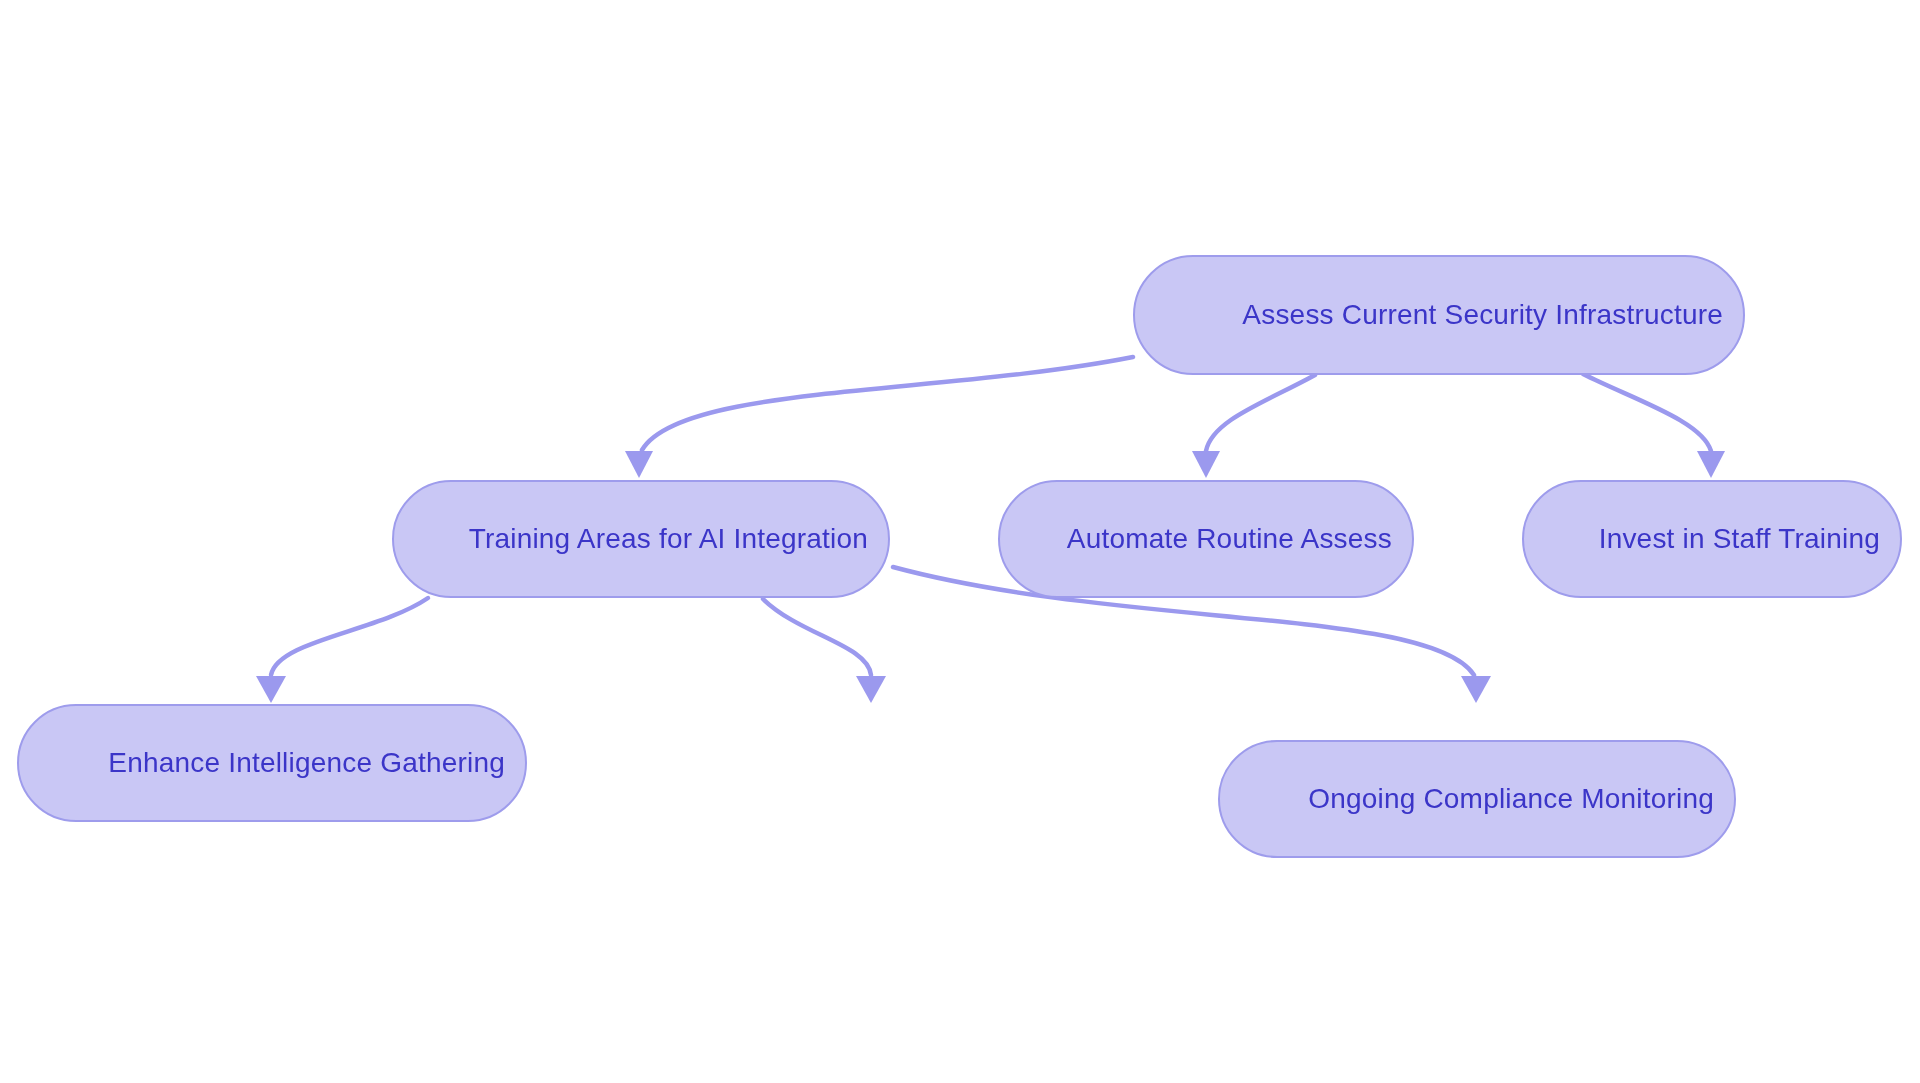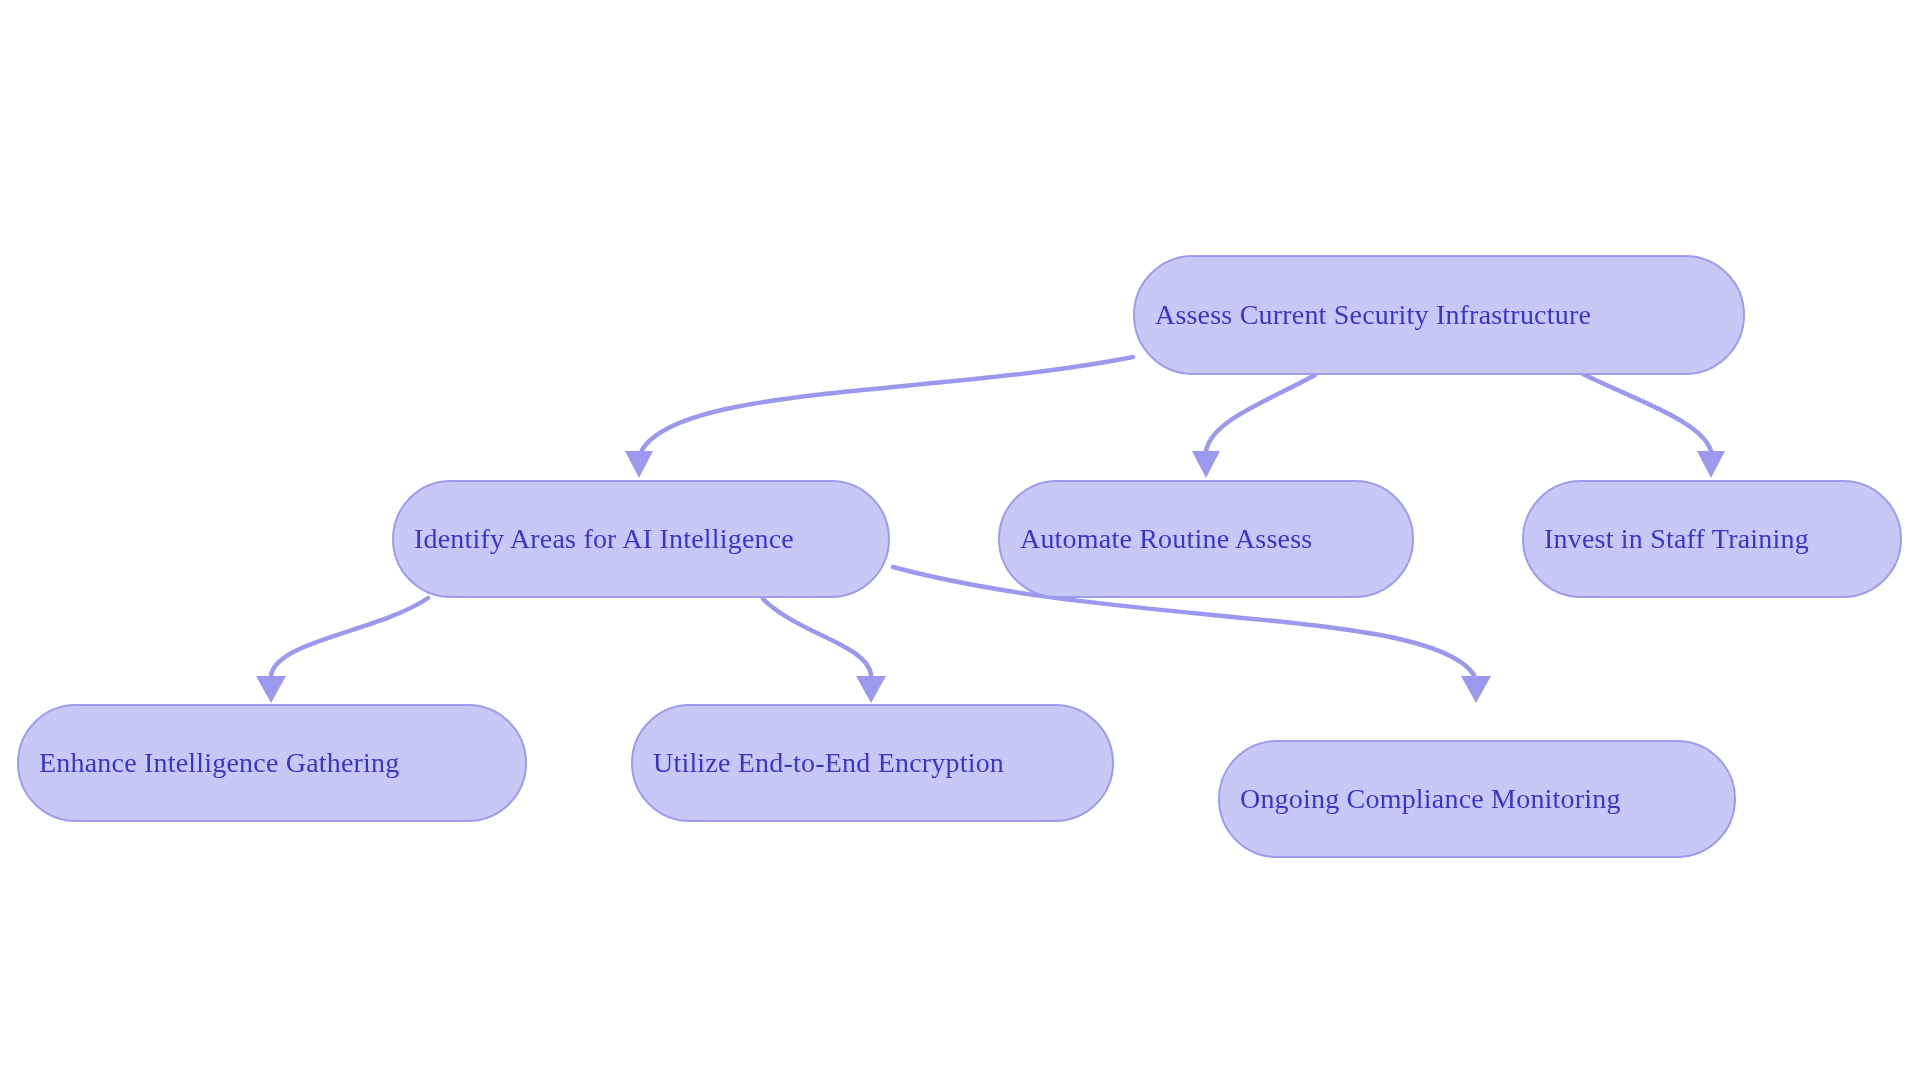--- a/index.html
+++ b/index.html
@@ -35,24 +35,23 @@
     stroke-linecap: round;
   }
   .arrowhead {
     fill: var(--edge);
     stroke: none;
   }
   .node {
     position: absolute;
     display: flex;
     align-items: center;
-    justify-content: flex-start;
+    justify-content: flex-end;
     background: var(--node-fill);
     border: 2px solid var(--node-border);
-    font-family: Liberation Serif, serif;
   }
   .node-label {
     color: var(--text);
     font-size: 28px;
     font-weight: 400;
     letter-spacing: 0.2px;
     white-space: nowrap;
     text-align: center;
     padding: 0 20px;
   }
@@ -86,31 +85,28 @@
     <g>
       <path class="edge" d="M 893 567 C 1120 628, 1430 608, 1474 675"></path>
       <polygon class="arrowhead" points="1461,676 1491,676 1476,703"></polygon>
     </g>
   </svg>
 
   <div class="node" style="left: 1133px; top: 255px; width: 612px; height: 120px; border-radius: 60px;">
     <span class="node-label">Assess Current Security Infrastructure</span>
   </div>
   <div class="node" style="left: 392px; top: 480px; width: 498px; height: 118px; border-radius: 59px;">
-    <span class="node-label">Identify Areas for AI Intelligence</span>
+    <span class="node-label">Training Areas for AI Integration</span>
   </div>
   <div class="node" style="left: 998px; top: 480px; width: 416px; height: 118px; border-radius: 59px;">
     <span class="node-label">Automate Routine Assess</span>
   </div>
   <div class="node" style="left: 17px; top: 704px; width: 510px; height: 118px; border-radius: 59px;">
     <span class="node-label">Enhance Intelligence Gathering</span>
   </div>
   <div class="node" style="left: 1522px; top: 480px; width: 380px; height: 118px; border-radius: 59px;">
     <span class="node-label">Invest in Staff Training</span>
   </div>
-  <div class="node" style="left: 631px; top: 704px; width: 483px; height: 118px; border-radius: 59px;">
-    <span class="node-label">Utilize End-to-End Encryption</span>
-  </div>
   <div class="node" style="left: 1218px; top: 740px; width: 518px; height: 118px; border-radius: 59px;">
     <span class="node-label">Ongoing Compliance Monitoring</span>
   </div>
 
 </div>
 
 </body></html>

